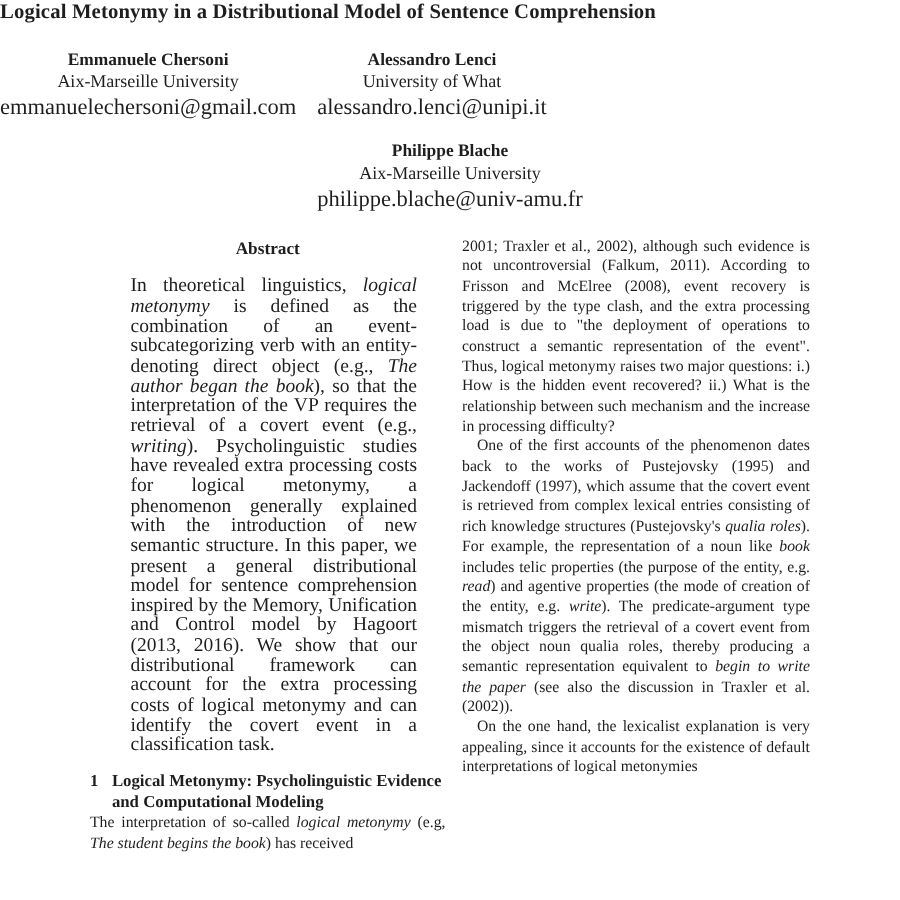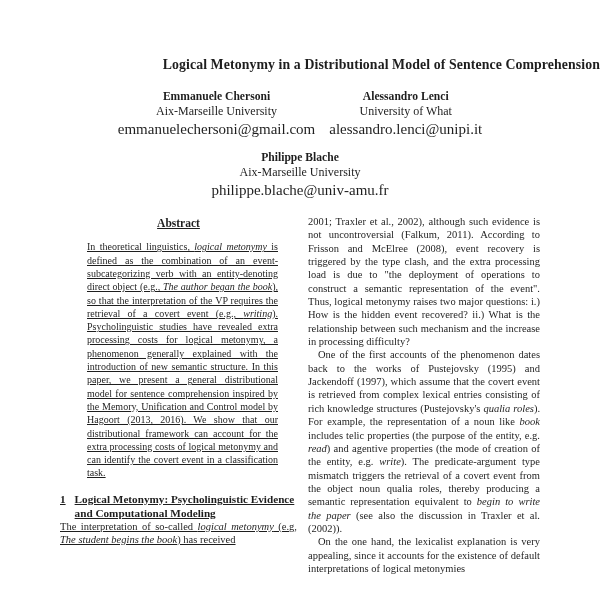--- a/index.html
+++ b/index.html
@@ -5,57 +5,56 @@
   html,body { margin:0; padding:0; background:#ffffff; }
   .page {
     position:relative;
     width:600px; height:600px;
     background:#ffffff;
     overflow:hidden;
     color:#1e1e1e;
     font-family:"Liberation Serif", serif;
   }
   .title {
-    padding-top:57px;
-    text-align:right;
+    text-align:left;
     font-weight:bold;
     font-size:13.8px;
     letter-spacing:0.1px;
   }
   .authors {
     display:flex;
-    justify-content:center;
+    justify-content:flex-start;
     gap:14px;
     margin-top:17px;
   }
   .author { text-align:center; }
   .author-name { font-size:11.6px; font-weight:bold; }
   .author-affil { font-size:12px; margin-top:1px; }
   .author-email {
     font-family:Liberation Serif, serif;
     font-size:15px; margin-top:2px; white-space:nowrap;
   }
   .author-third { margin-top:13px; display:flex; justify-content:center;align-items:flex-end; }
   .cols {
     display:flex;
     gap:11px;
     margin:16px 60px 0 60px;
     text-align:justify;
     font-size:10.5px;
     line-height:13.35px;
   }
-  .col-left { width:237px; flex:none;text-decoration:underline; }
+  .col-left { width:237px; flex:none; }
   .col-right { width:232px; flex:none; }
   .abstract-head {
     text-align:center; font-weight:bold; font-size:11.5px;
     margin:2px 0 10px 0;
   }
   .abstract-body {
     padding-left:27px; padding-right:19px;
-    font-size:10px; line-height:13.3px;
+    font-size:13px; line-height:13.3px;
   }
   .sec-head {
     display:flex; gap:9px;
     font-weight:bold; font-size:11.2px; line-height:14px;
     margin-top:12px; text-align:left;
   }
   .intro-para { margin-top:9px; }
   p.body-para { margin:0; }
   p.body-para.indent { text-indent:10px; }
   .it { font-style:italic; }

